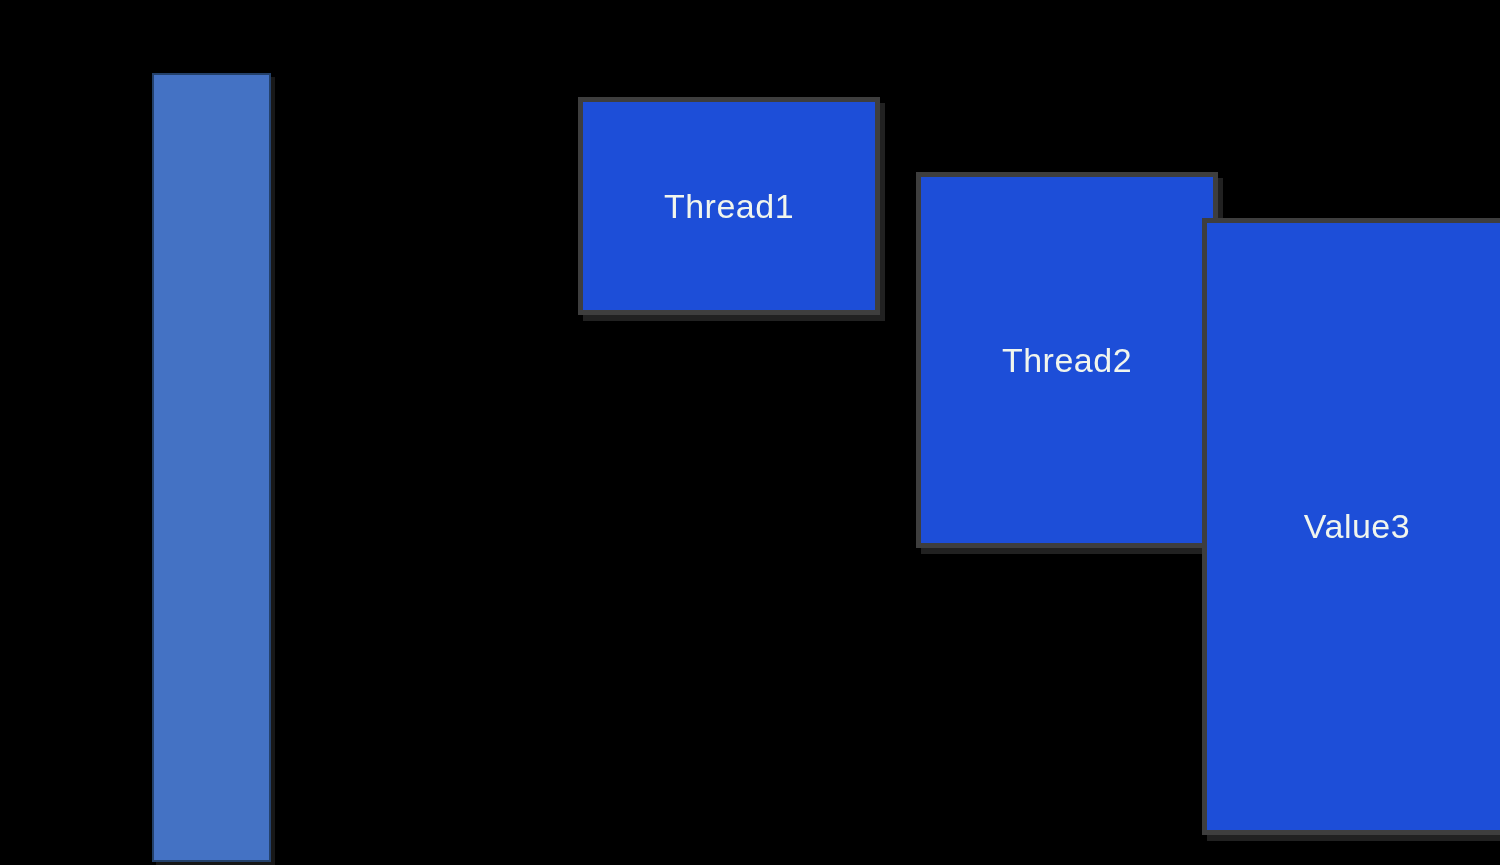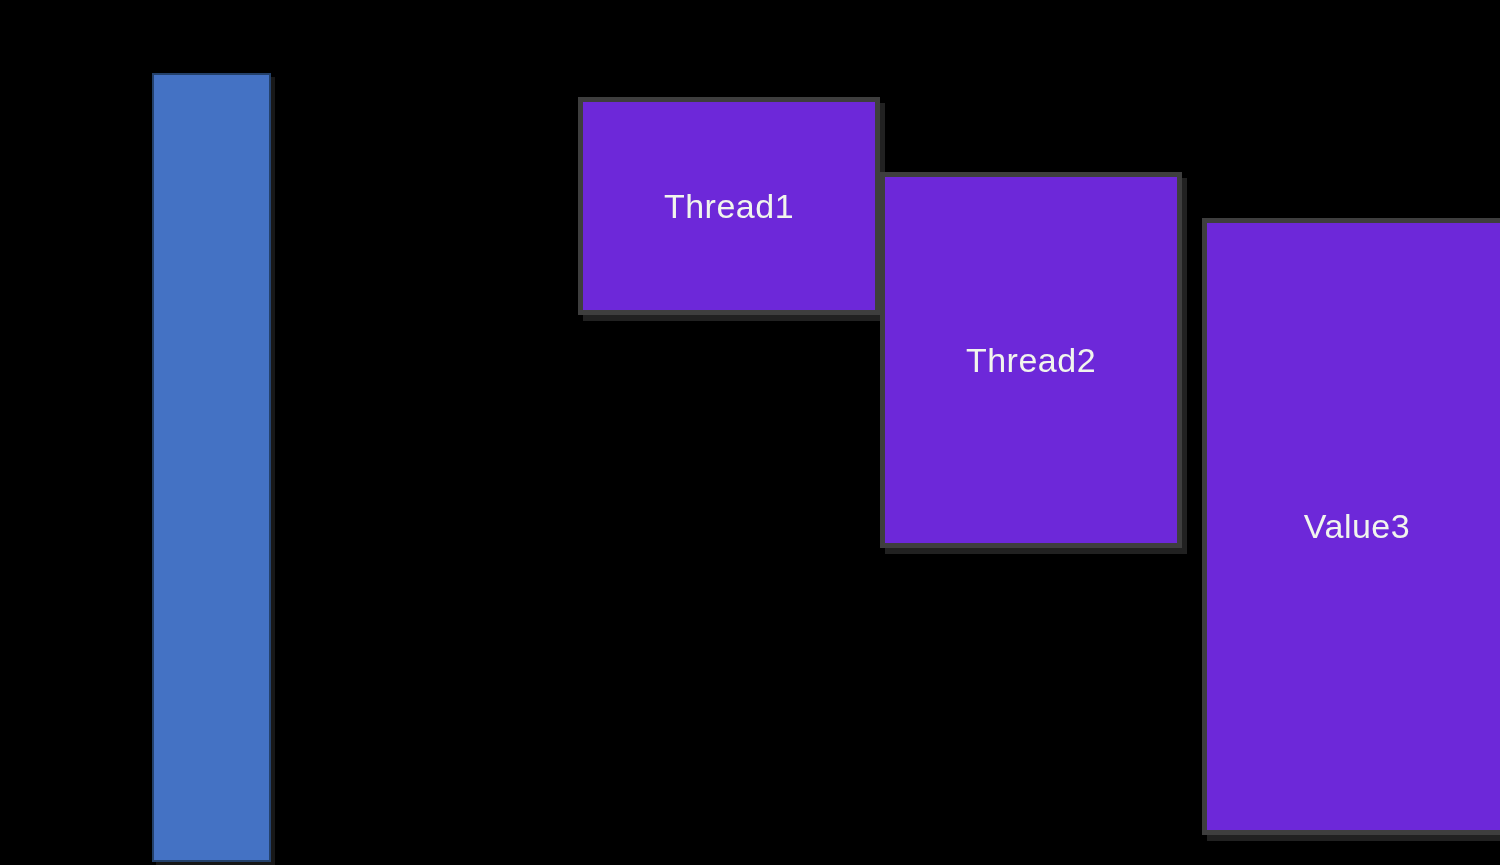--- a/index.html
+++ b/index.html
@@ -25,40 +25,40 @@
     background: #4472C4;
     border: 2px solid #24416B;
     box-sizing: border-box;
     box-shadow: 4px 4px 0 rgba(80, 80, 80, 0.30);
   }
   
   .tl-table {
     position: absolute;
     display: flex;
     box-sizing: border-box;
-    background: #6d28d9;
+    background: #1d4ed8;
     border: 5px solid #3E3E3E;
     box-shadow: 5px 6px 0 rgba(95, 95, 95, 0.35);
   }
   .tl-table .cell {
     flex: 1 1 0;
     display: flex;
     align-items: center;
     justify-content: center;
     color: #F1F5ED;
     font-size: 34px;
     letter-spacing: 0.5px;
     white-space: nowrap;
     overflow: hidden;
   }
   .tl-table .cell + .cell {
     border-left: 3px solid #33432A;
   }
   #table-1 { left: 578px; top: 97px;  width: 302px; height: 218px; }
-  #table-2 { left: 880px; top: 172px; width: 302px; height: 376px; }
+  #table-2 { left: 916px; top: 172px; width: 302px; height: 376px; }
   
   #table-3 { left: 1202px; top: 218px; width: 310px; height: 617px; }
 </style>
 </head>
 <body>
 
 <div id="canvas">
 
   <div class="v-bar"></div>
 

